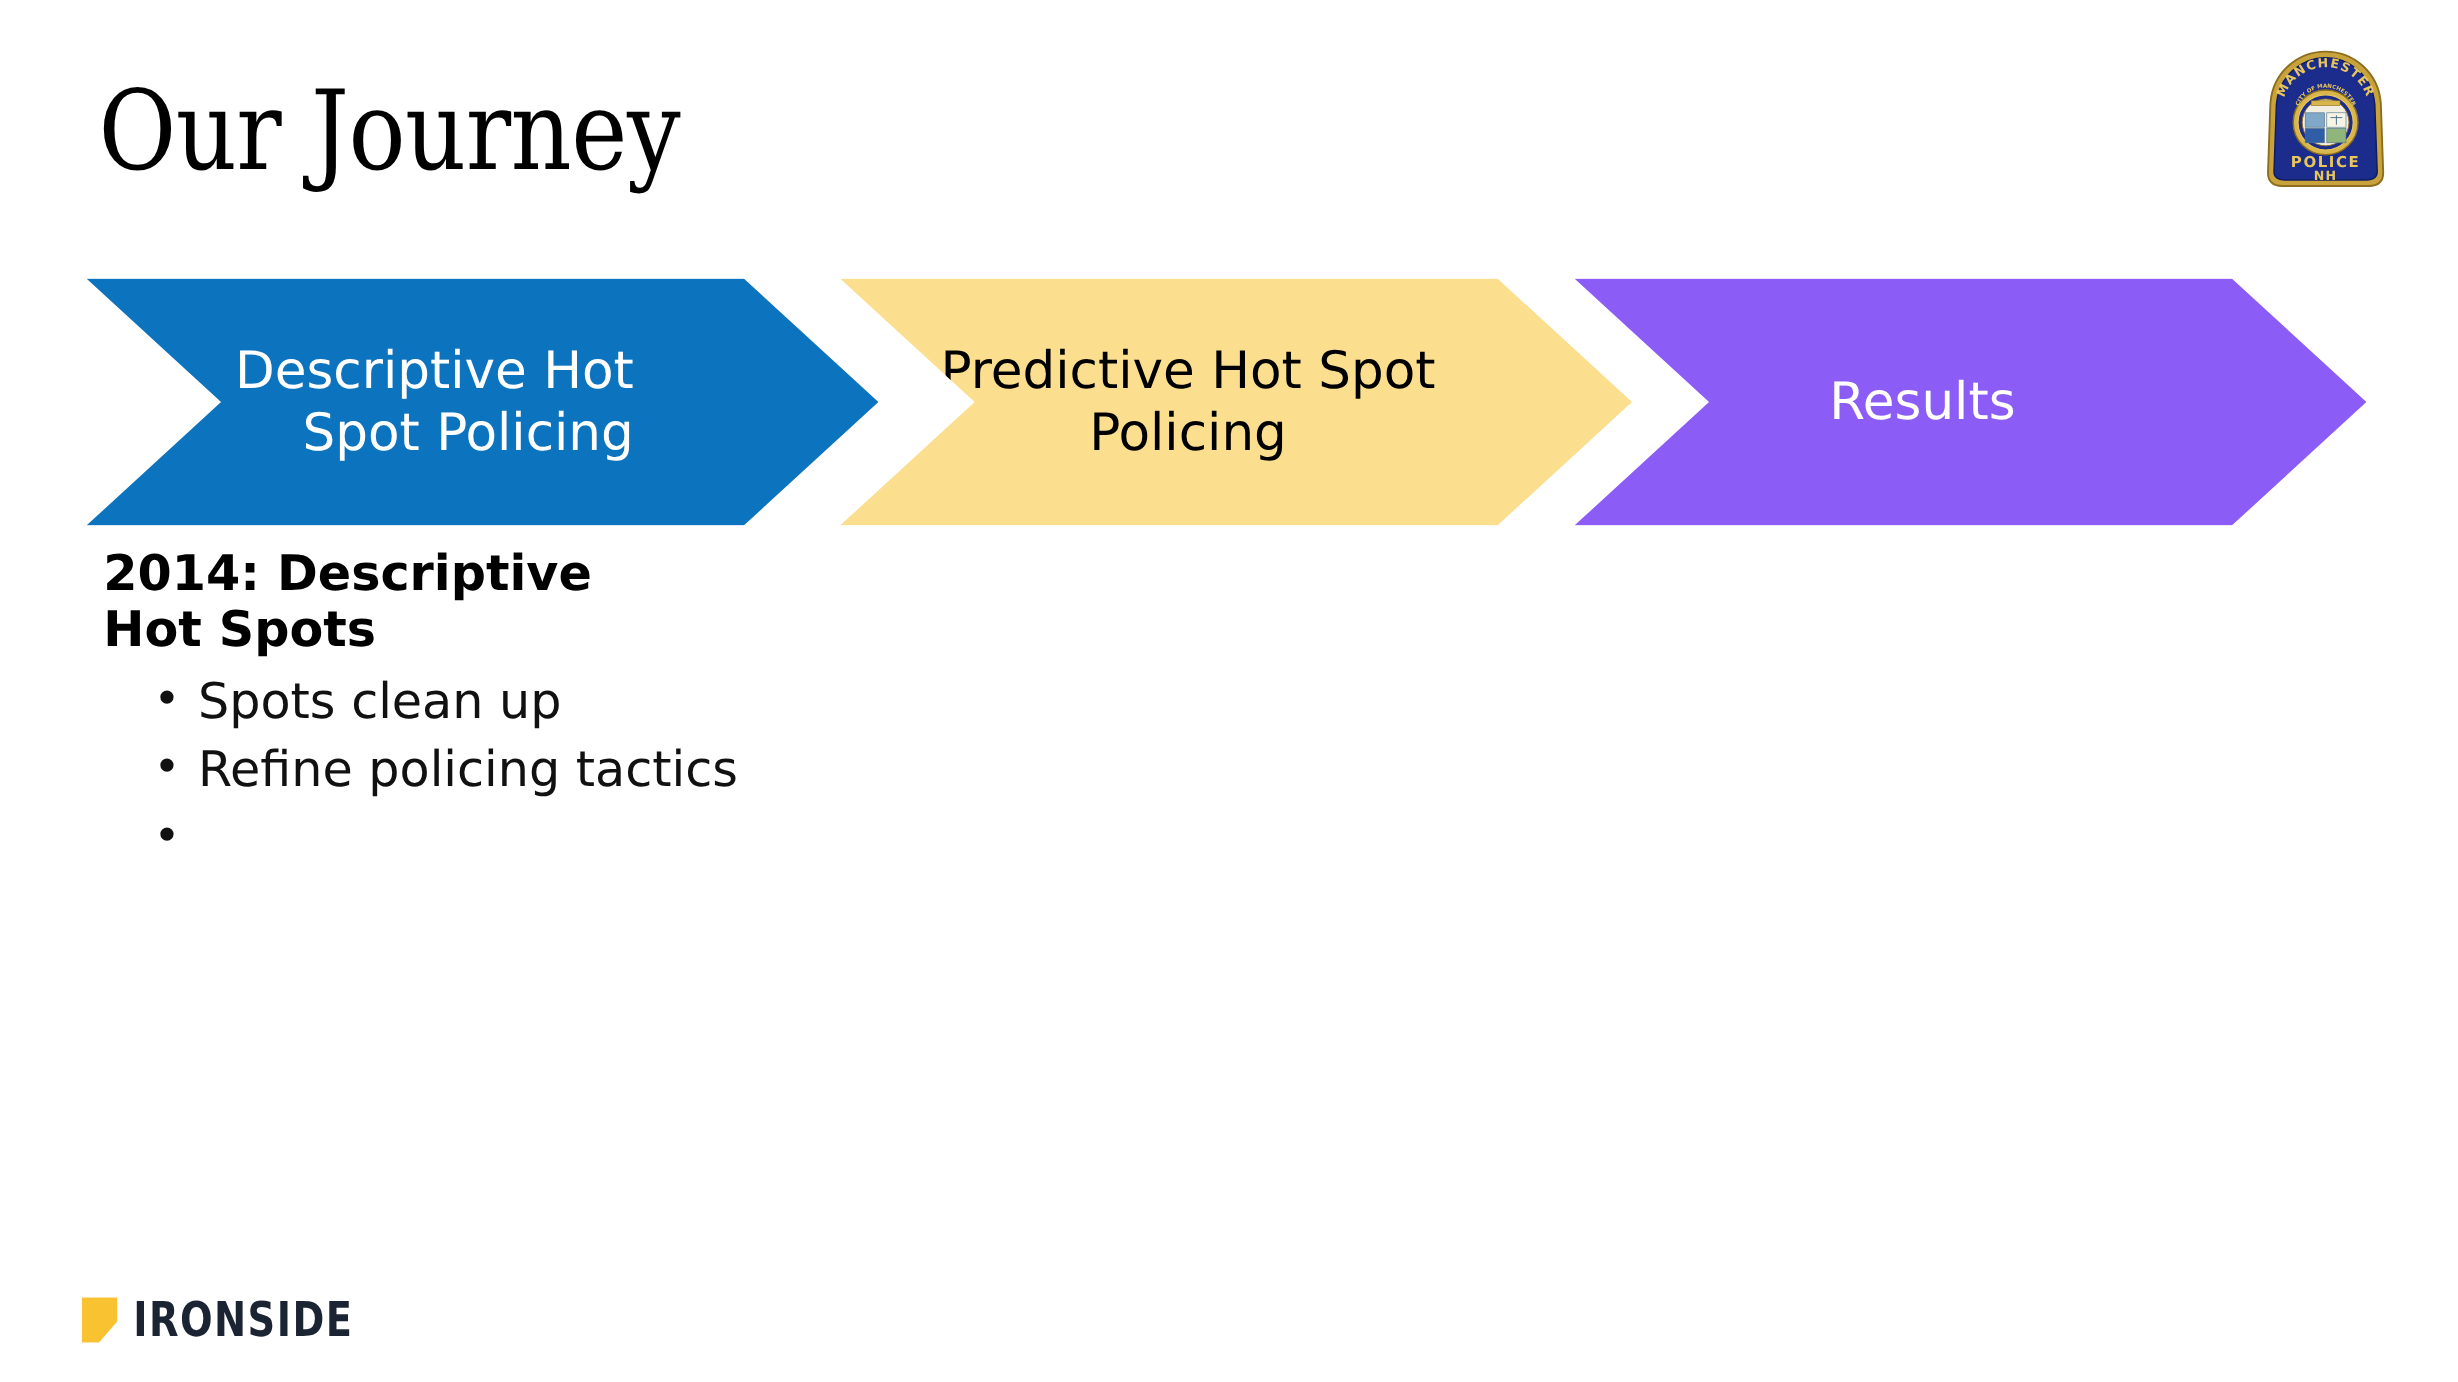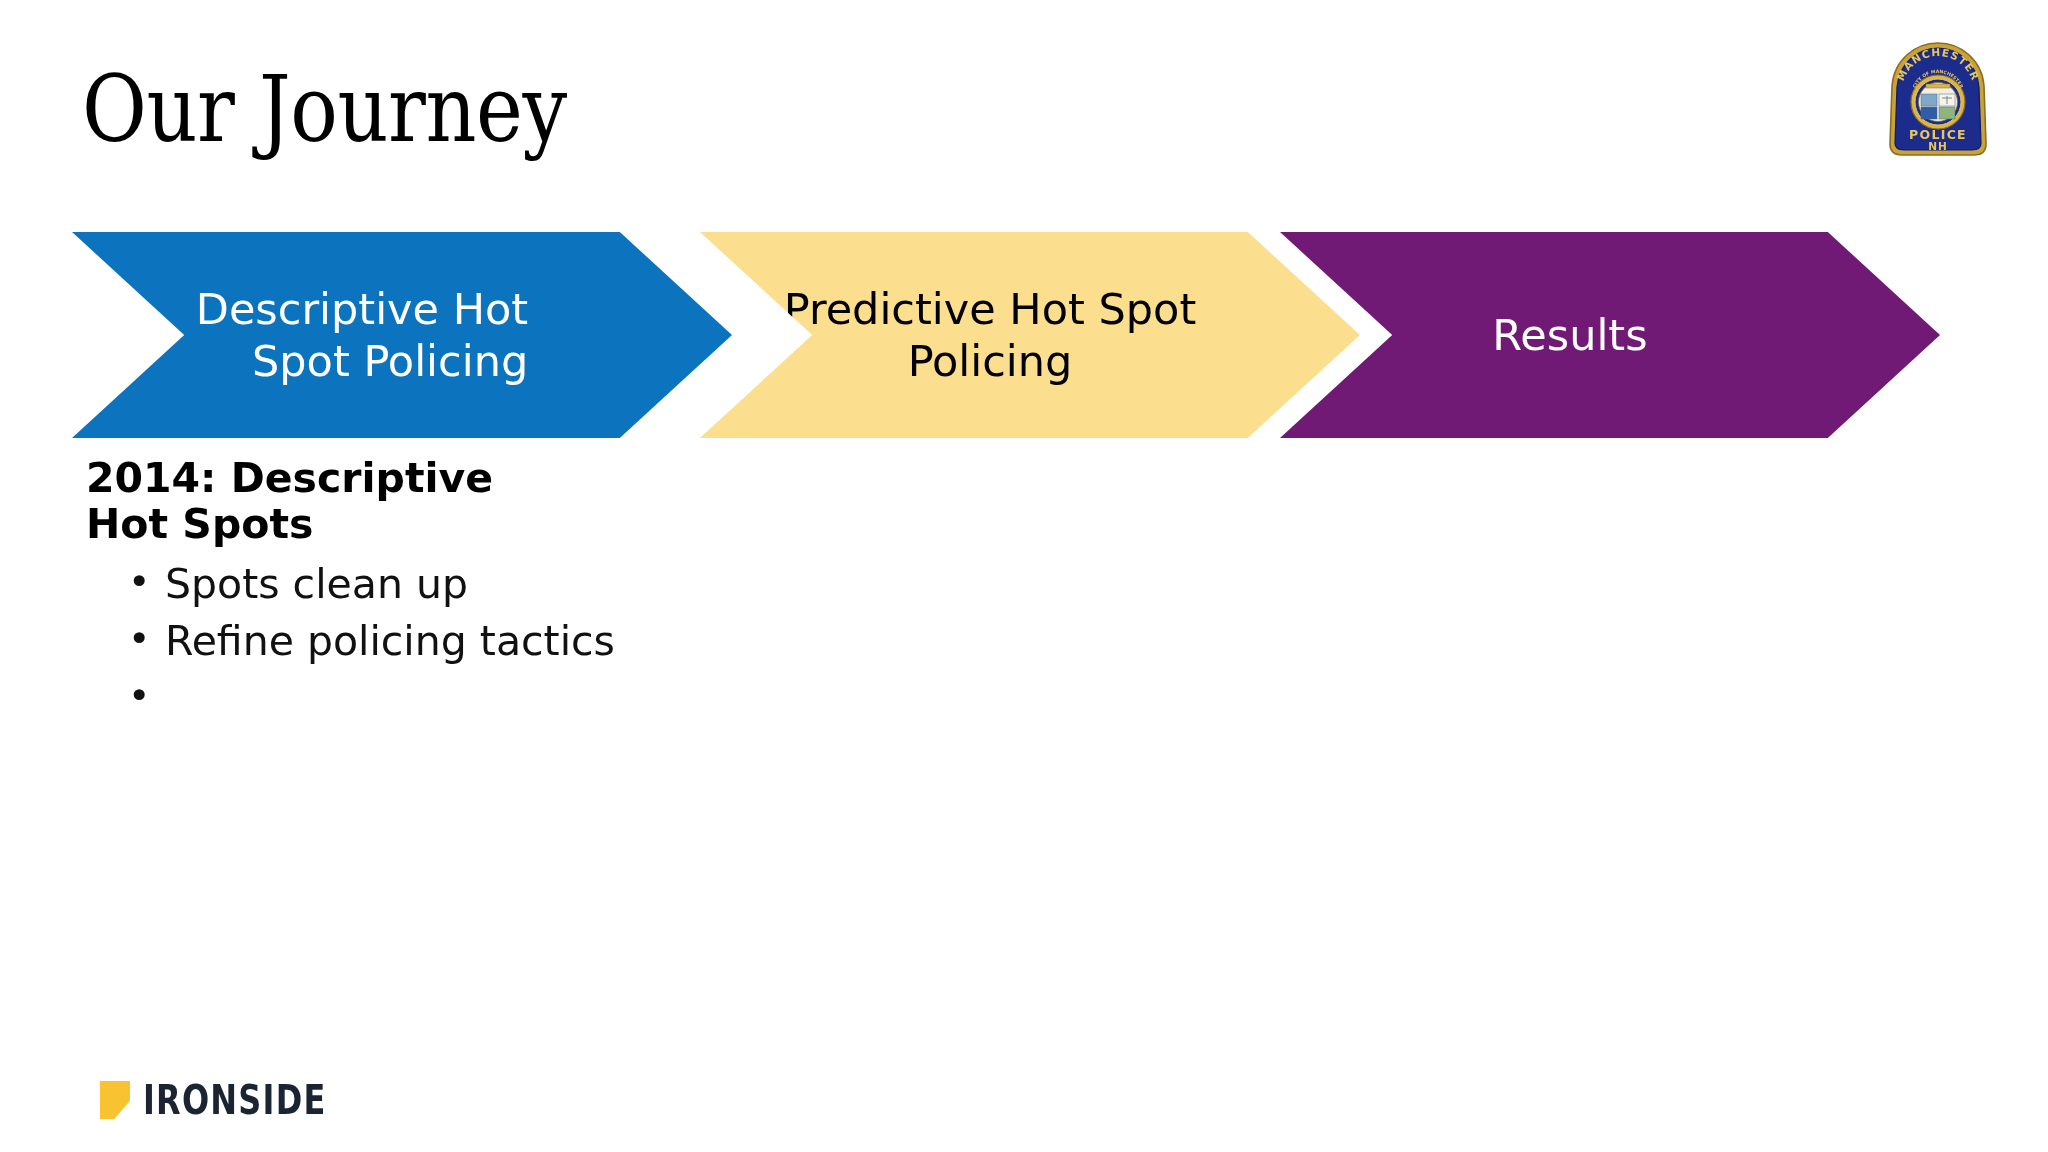--- a/index.html
+++ b/index.html
@@ -84,23 +84,23 @@
     clip-path: polygon(0 0, 83% 0, 100% 50%, 83% 100%, 0 100%, 17% 50%);
   }
   #chevron-2 .chev-label {
     color: #000000;
     padding-left: 40px;
     padding-right: 120px;
   }
 
   
   #chevron-3 {
-    left: 1280px;
+    left: 1312px;
     width: 660px;
-    background: #701a75;
+    background: #8b5cf6;
     clip-path: polygon(0 0, 83% 0, 100% 50%, 83% 100%, 0 100%, 17% 50%);
   }
   #chevron-3 .chev-label {
     color: #ffffff;
     padding-left: 40px;
     padding-right: 120px;
   }
 
   
   #body-block {
@@ -153,21 +153,20 @@
   }
 
   
   #brand-logo {
     position: absolute;
     left: 68px;
     top: 1077px;
     display: flex;
     align-items: center;
     height: 46px;
-    margin-left: 32px;
   }
   #brand-mark {
     width: 30px;
     height: 38px;
     background: #F8C231;
     clip-path: polygon(0 0, 100% 0, 100% 52%, 48% 100%, 0 100%);
     margin-right: 13px;
   }
   #brand-wordmark {
     font-family: "DejaVu Sans", "Liberation Sans", sans-serif;

